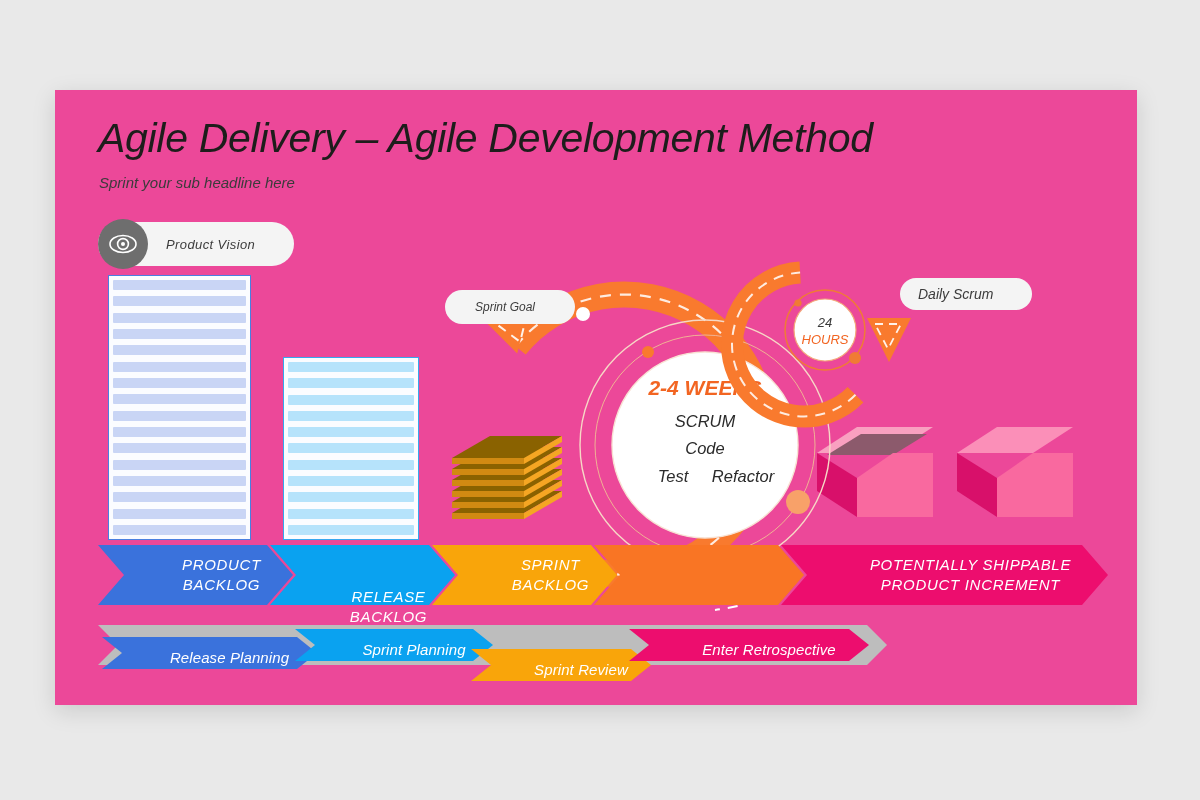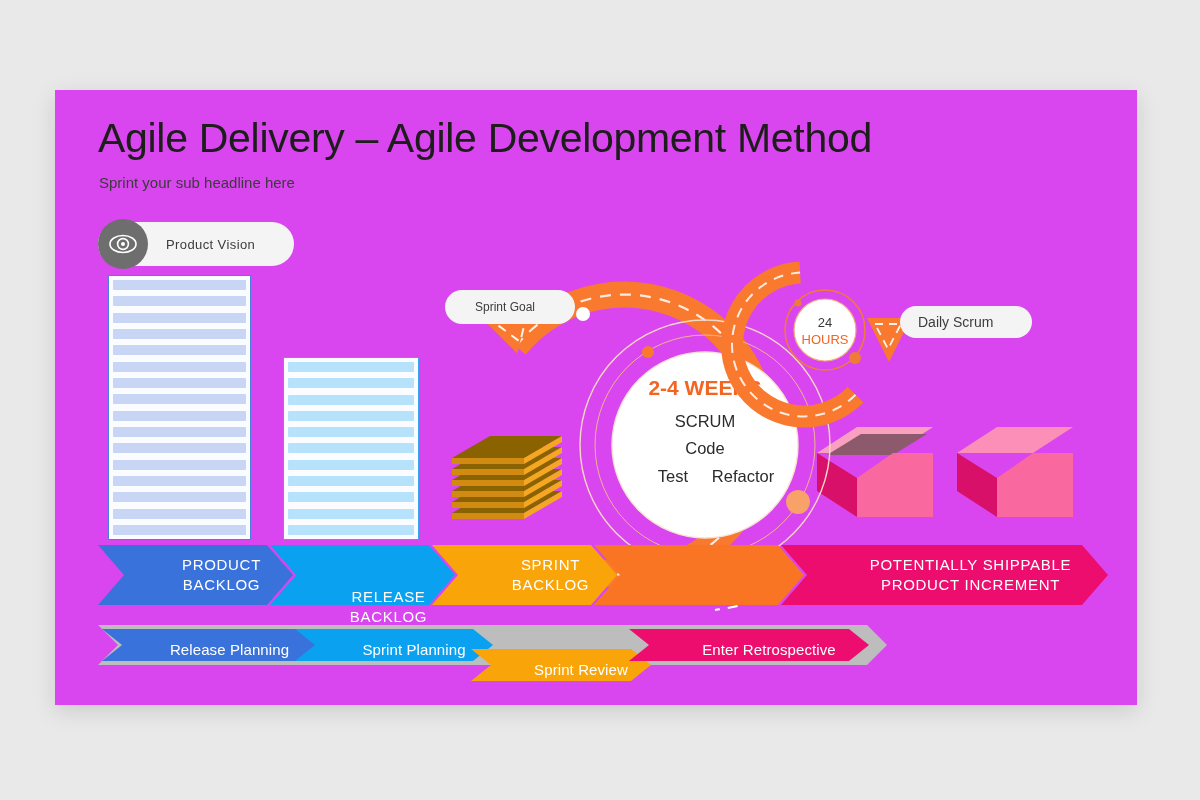--- a/index.html
+++ b/index.html
@@ -3,22 +3,23 @@
 <meta charset="utf-8">
 <style>
   html,body{margin:0;padding:0;}
   body{
     width:1200px;height:800px;overflow:hidden;
     background:#e9e9e9;
     font-family:"Liberation Sans",sans-serif;
   }
   #slide{
     position:absolute;left:55px;top:90px;width:1082px;height:615px;
-    background:#d946ef;
+    background:#ec4899;
     box-shadow:0 6px 22px rgba(0,0,0,0.13);
+    font-style:italic;
   }
   
   #title{
     position:absolute;left:43px;top:25px;
     font-size:41px;color:#1d1d1b;font-weight:400;letter-spacing:-0.3px;
     white-space:nowrap;
   }
   #subtitle{
     position:absolute;left:44px;top:84px;
     font-size:15px;color:#3b3b3b;white-space:nowrap;
@@ -33,21 +34,21 @@
     font-size:13px;color:#3c3c3c;white-space:nowrap;
   }
   #pv-pill{left:43px;top:132px;width:196px;}
   #pv-pill .ptext{margin-left:68px;letter-spacing:.4px;}
   #pv-circle{
     position:absolute;left:43px;top:129px;width:50px;height:50px;border-radius:50%;
     background:#6e6e6e;display:flex;align-items:center;justify-content:center;
   }
   #sg-pill{left:390px;top:200px;width:130px;height:34px;border-radius:17px;}
   #sg-pill .ptext{margin-left:30px;font-size:12px;}
-  #ds-pill{left:845px;top:216px;width:132px;height:32px;border-radius:16px;}
+  #ds-pill{left:845px;top:188px;width:132px;height:32px;border-radius:16px;}
   #ds-pill .ptext{margin-left:18px;font-size:14px;}
   
   .backlog{position:absolute;box-sizing:border-box;background:#fbfcff;}
   #backlog-product{left:53px;top:185px;width:143px;height:265px;border:1.6px solid #4a7fe0;}
   #backlog-release{left:228px;top:267px;width:136px;height:183px;border:1.6px solid #36a8ef;}
   .rows{position:absolute;left:4px;right:4px;top:4px;bottom:4px;
         display:flex;flex-direction:column;justify-content:space-between;}
   .row{height:10px;border-radius:1px;}
   #backlog-product .row{background:#c9d5f5;}
   #backlog-release .row{background:#b6e3fb;}
@@ -260,21 +261,21 @@
 PRODUCT INCREMENT</div>
       </div>
     </div>
 
   <div id="bottombar">
       <div class="bb-wrap" style="left: 0px; width: 789px;">
         <svg width="789" height="40" viewBox="0 0 789 40" style="display: block;">
           <polygon points="0,0 769,0 789,20 769,40 0,40 20,20" fill="#bdbdbd"></polygon>
         </svg>
       </div>
-      <div class="bb-wrap" style="left: 4px; width: 215px; top: 4px;">
+      <div class="bb-wrap" style="left: 4px; width: 215px; top: 12px;">
         <svg width="215" height="32" viewBox="0 0 215 32" style="display: block;">
           <polygon points="0,0 195,0 215,16 195,32 0,32 20,16" fill="#3a72dc"></polygon>
         </svg>
         <div class="bb-label" style="padding-left: 20px;">Release Planning</div>
       </div>
       <div class="bb-wrap" style="left: 197px; width: 198px; top: 4px;">
         <svg width="198" height="32" viewBox="0 0 198 32" style="display: block;">
           <polygon points="0,0 178,0 198,16 178,32 0,32 20,16" fill="#0aa2f0"></polygon>
         </svg>
         <div class="bb-label" style="padding-left: 20px;">Sprint Planning</div>

